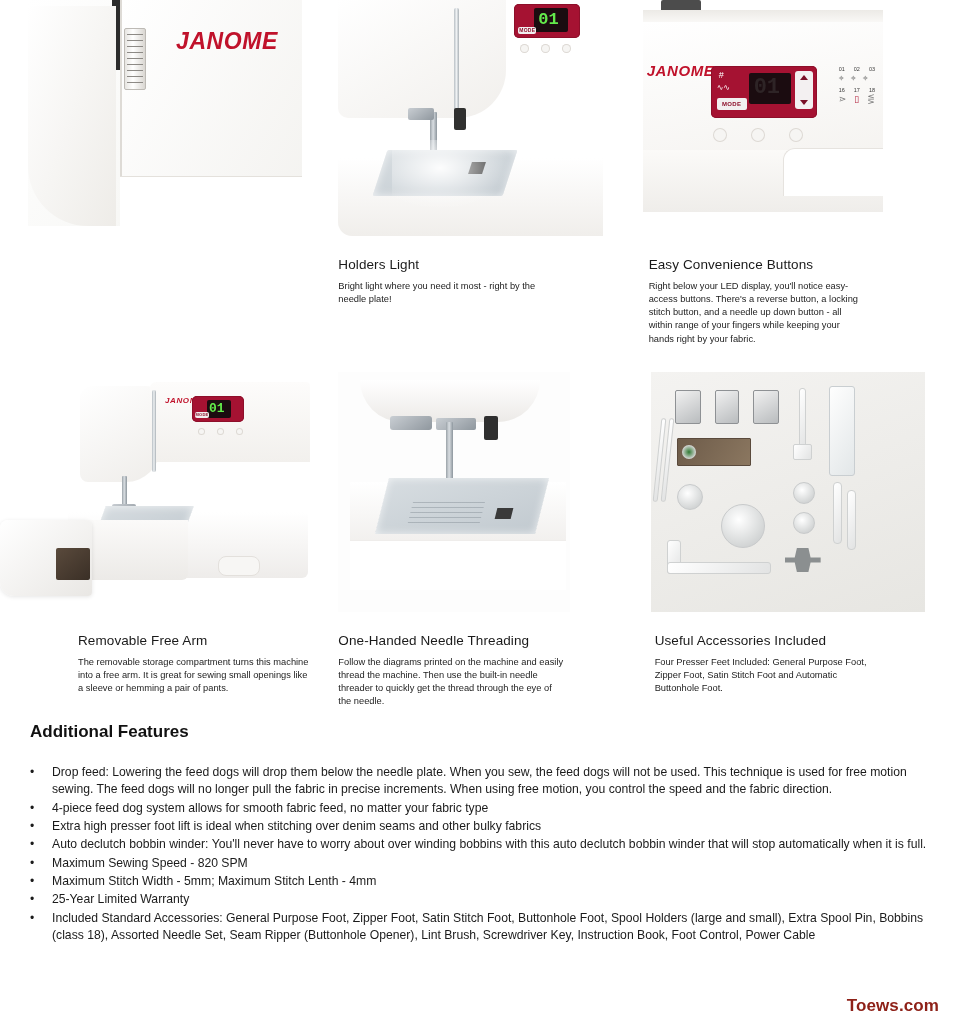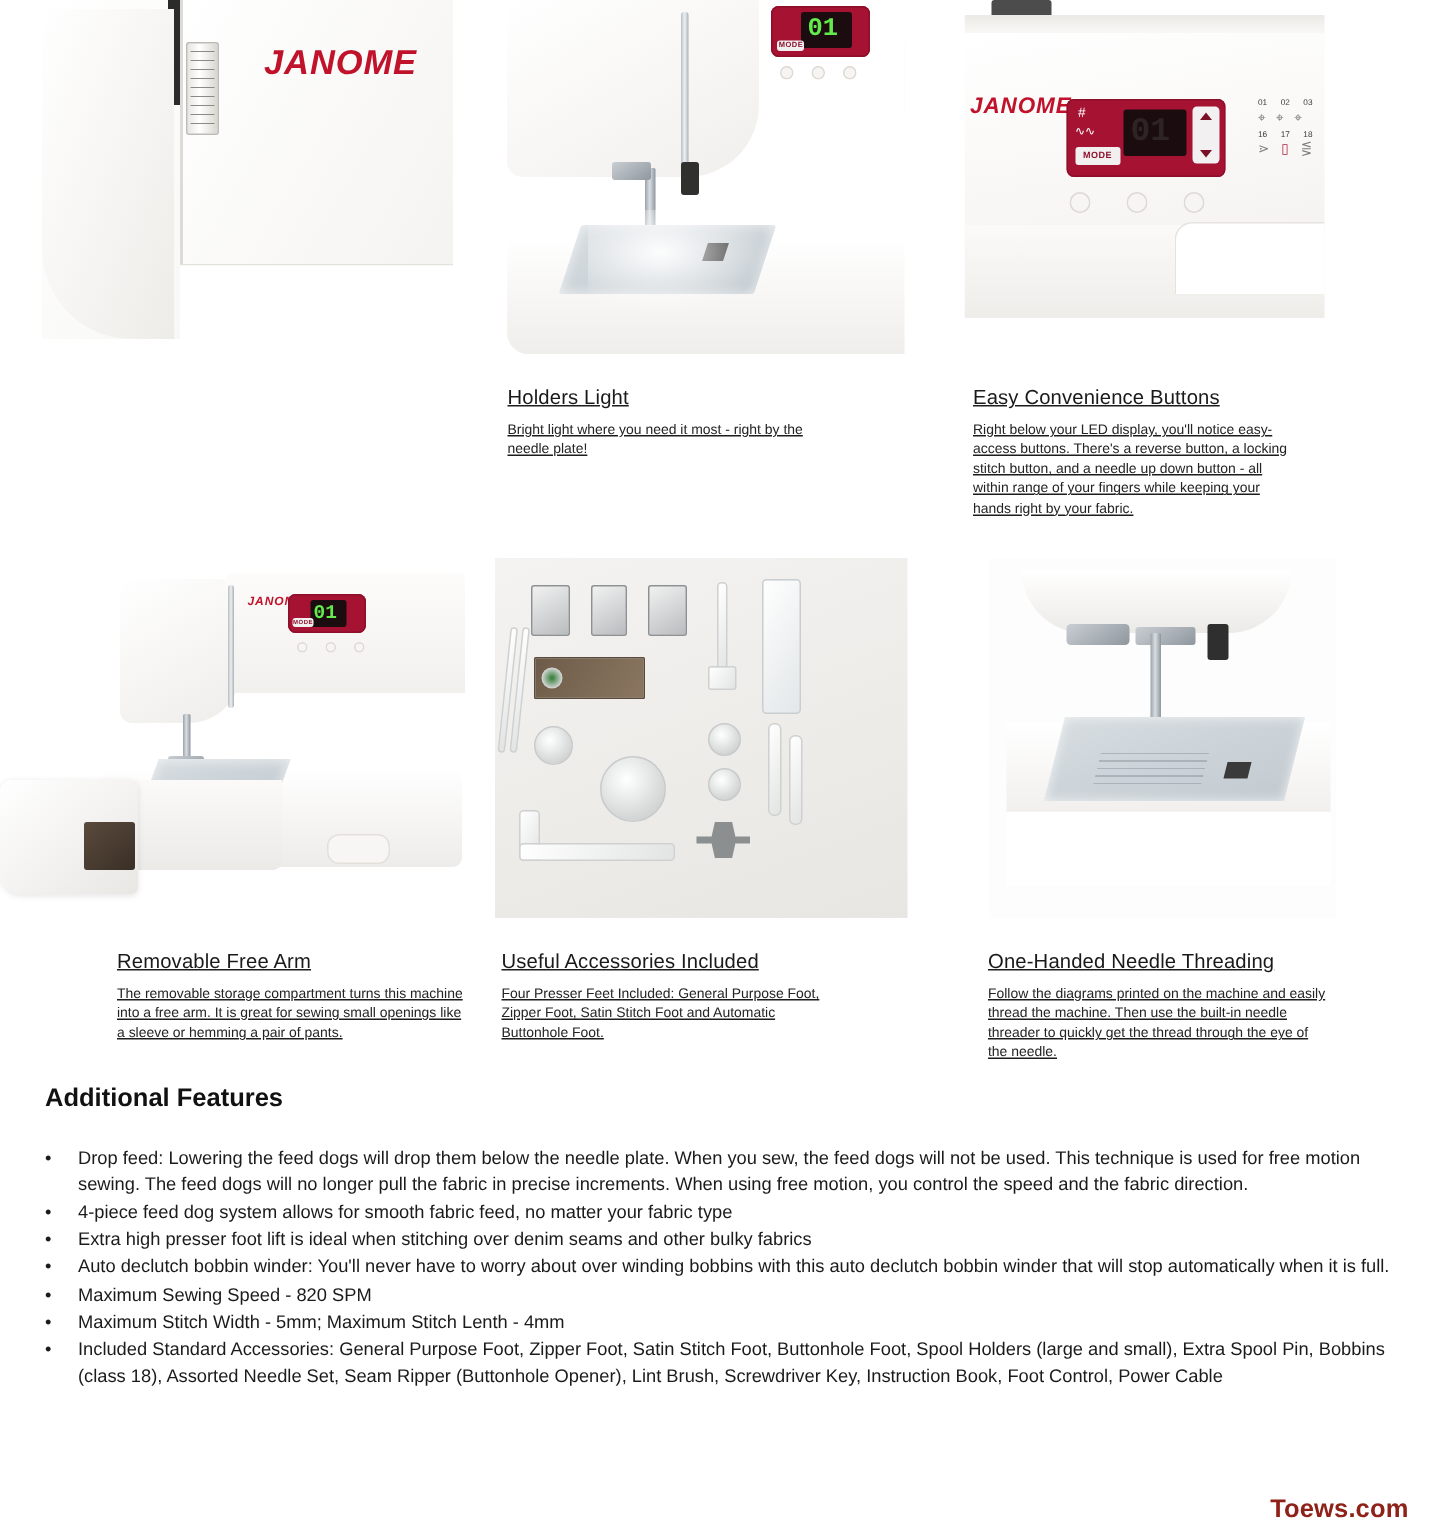--- a/index.html
+++ b/index.html
@@ -14,21 +14,21 @@
     position: relative;
     overflow: hidden;
   }
 
   
   .feature-grid {
     display: grid;
     grid-template-columns: 1fr 1fr 1fr;
     column-gap: 0px;
   }
-  .feature-cell { position: relative; text-decoration: underline; }
+  .feature-cell { position: relative; }
 
   .photo-frame {
     position: relative;
     overflow: hidden;
     background: #ffffff;
   }
 
   .caption-title {
     font-size: 13.5px;
     font-weight: 400;
@@ -367,61 +367,20 @@
                   background:linear-gradient(140deg,#5a4a3c,#3a2f26); border-radius:2px;"></div>
     </div>
 
     <div style="margin:22px 0 0 78px; width:232px;">
       <div class="caption-title">Removable Free Arm</div>
       <div class="caption-body">The removable storage compartment turns this machine into a free arm. It is great for sewing small openings like a sleeve or hemming a pair of pants.</div>
     </div>
   </div>
 
   <div class="feature-cell">
-    <div class="photo-frame" style="height:240px; margin-left:2px; margin-right:22px; position:relative;">
-      <div class="acc-bg" style="left:8px; right:14px;"></div>
-
-      <div class="acc-item foot-shape" style="left:32px; top:18px; width:26px; height:34px;"></div>
-      <div class="acc-item foot-shape" style="left:72px; top:18px; width:24px; height:34px;"></div>
-      <div class="acc-item foot-shape" style="left:110px; top:18px; width:26px; height:34px;"></div>
-
-      <div class="acc-item white-tool" style="left:156px; top:16px; width:7px; height:62px; border-radius:3px;"></div>
-      <div class="acc-item white-tool" style="left:150px; top:72px; width:19px; height:16px; border-radius:2px;"></div>
-
-      <div class="acc-item clear-tool" style="left:186px; top:14px; width:26px; height:90px;"></div>
-
-      <div class="acc-item needle-pack" style="left:34px; top:66px; width:74px; height:28px;">
-        <div style="position:absolute; left:4px; top:6px; width:14px; height:14px; border-radius:50%; background:radial-gradient(circle,#2f7a33,#d8d8d8 70%);"></div>
-      </div>
-
-      <div class="acc-item white-tool" style="left:14px; top:46px; width:5px; height:84px; border-radius:3px; transform:rotate(6deg);"></div>
-      <div class="acc-item white-tool" style="left:22px; top:46px; width:5px; height:84px; border-radius:3px; transform:rotate(6deg);"></div>
-
-      <div class="acc-item bobbin" style="left:34px; top:112px; width:26px; height:26px;"></div>
-      <div class="acc-item bobbin" style="left:78px; top:132px; width:44px; height:44px;"></div>
-      <div class="acc-item bobbin" style="left:150px; top:110px; width:22px; height:22px;"></div>
-      <div class="acc-item bobbin" style="left:150px; top:140px; width:22px; height:22px;"></div>
-
-      <div class="acc-item white-tool" style="left:190px; top:110px; width:9px; height:62px; border-radius:4px;"></div>
-      <div class="acc-item white-tool" style="left:204px; top:118px; width:9px; height:60px; border-radius:4px;"></div>
-
-      <div class="acc-item white-tool" style="left:24px; top:168px; width:14px; height:34px; border-radius:3px;"></div>
-      <div class="acc-item white-tool" style="left:24px; top:190px; width:104px; height:12px; border-radius:3px;"></div>
-
-      <div class="acc-item grey-wrench" style="left:142px; top:176px; width:36px; height:24px;
-                  clip-path:polygon(0 40%,28% 40%,34% 0,66% 0,72% 40%,100% 40%,100% 60%,72% 60%,66% 100%,34% 100%,28% 60%,0 60%);"></div>
-    </div>
-
-    <div style="margin:22px 0 0 14px; width:216px;">
-      <div class="caption-title">Useful Accessories Included</div>
-      <div class="caption-body">Four Presser Feet Included: General Purpose Foot, Zipper Foot, Satin Stitch Foot and Automatic Buttonhole Foot.</div>
-    </div>
-  </div>
-
-  <div class="feature-cell">
     <div class="photo-frame" style="height:240px; margin-left:18px; margin-right:38px; background:#ffffff;">
       <div style="position:absolute; left:0px; top:0px; width:232px; height:240px; background:#fdfdfd;"></div>
 
       <div style="position:absolute; left:22px; top:8px; width:180px; height:42px;
                   background:linear-gradient(180deg,#ffffff,#eceae7); border-radius:0 0 60px 60px;"></div>
 
       <div class="metal-chunk" style="left:52px; top:44px; width:42px; height:14px; border-radius:3px;"></div>
       <div class="metal-chunk" style="left:98px; top:46px; width:40px; height:12px;"></div>
       <div style="position:absolute; left:146px; top:44px; width:14px; height:24px; background:#2f2f2f; border-radius:2px;"></div>
       <div class="presser-bar" style="left:108px; top:50px; width:7px; height:76px;"></div>
@@ -434,29 +393,71 @@
                   background:repeating-linear-gradient(180deg, rgba(130,140,148,.45) 0 1px, transparent 1px 5px); transform:skewX(-14deg);"></div>
       <div style="position:absolute; left:158px; top:136px; width:16px; height:11px; background:#3a3a3a; transform:skewX(-14deg);"></div>
       <div style="position:absolute; left:12px; top:168px; width:216px; height:50px; background:#ffffff; border-top:1px solid #efedeb;"></div>
     </div>
 
     <div style="margin:22px 0 0 18px; width:225px;">
       <div class="caption-title">One-Handed Needle Threading</div>
       <div class="caption-body">Follow the diagrams printed on the machine and easily thread the machine. Then use the built-in needle threader to quickly get the thread through the eye of the needle.</div>
     </div>
   </div>
+
+  <div class="feature-cell">
+    <div class="photo-frame" style="height:240px; margin-left:2px; margin-right:22px; position:relative;">
+      <div class="acc-bg" style="left:8px; right:14px;"></div>
+
+      <div class="acc-item foot-shape" style="left:32px; top:18px; width:26px; height:34px;"></div>
+      <div class="acc-item foot-shape" style="left:72px; top:18px; width:24px; height:34px;"></div>
+      <div class="acc-item foot-shape" style="left:110px; top:18px; width:26px; height:34px;"></div>
+
+      <div class="acc-item white-tool" style="left:156px; top:16px; width:7px; height:62px; border-radius:3px;"></div>
+      <div class="acc-item white-tool" style="left:150px; top:72px; width:19px; height:16px; border-radius:2px;"></div>
+
+      <div class="acc-item clear-tool" style="left:186px; top:14px; width:26px; height:90px;"></div>
+
+      <div class="acc-item needle-pack" style="left:34px; top:66px; width:74px; height:28px;">
+        <div style="position:absolute; left:4px; top:6px; width:14px; height:14px; border-radius:50%; background:radial-gradient(circle,#2f7a33,#d8d8d8 70%);"></div>
+      </div>
+
+      <div class="acc-item white-tool" style="left:14px; top:46px; width:5px; height:84px; border-radius:3px; transform:rotate(6deg);"></div>
+      <div class="acc-item white-tool" style="left:22px; top:46px; width:5px; height:84px; border-radius:3px; transform:rotate(6deg);"></div>
+
+      <div class="acc-item bobbin" style="left:34px; top:112px; width:26px; height:26px;"></div>
+      <div class="acc-item bobbin" style="left:78px; top:132px; width:44px; height:44px;"></div>
+      <div class="acc-item bobbin" style="left:150px; top:110px; width:22px; height:22px;"></div>
+      <div class="acc-item bobbin" style="left:150px; top:140px; width:22px; height:22px;"></div>
+
+      <div class="acc-item white-tool" style="left:190px; top:110px; width:9px; height:62px; border-radius:4px;"></div>
+      <div class="acc-item white-tool" style="left:204px; top:118px; width:9px; height:60px; border-radius:4px;"></div>
+
+      <div class="acc-item white-tool" style="left:24px; top:168px; width:14px; height:34px; border-radius:3px;"></div>
+      <div class="acc-item white-tool" style="left:24px; top:190px; width:104px; height:12px; border-radius:3px;"></div>
+
+      <div class="acc-item grey-wrench" style="left:142px; top:176px; width:36px; height:24px;
+                  clip-path:polygon(0 40%,28% 40%,34% 0,66% 0,72% 40%,100% 40%,100% 60%,72% 60%,66% 100%,34% 100%,28% 60%,0 60%);"></div>
+    </div>
+
+    <div style="margin:22px 0 0 14px; width:216px;">
+      <div class="caption-title">Useful Accessories Included</div>
+      <div class="caption-body">Four Presser Feet Included: General Purpose Foot, Zipper Foot, Satin Stitch Foot and Automatic Buttonhole Foot.</div>
+    </div>
+  </div>
 </div>
 
 <div style="position:absolute; left:0; top:722px; width:961px; padding:0 22px 0 30px;">
   <h2 class="additional-title">Additional Features</h2>
 
   <ul class="bullets" style="margin-top:22px;">
     <li><span class="b">•</span><span>Drop feed: Lowering the feed dogs will drop them below the needle plate. When you sew, the feed dogs will not be used. This technique is used for free motion sewing. The feed dogs will no longer pull the fabric in precise increments. When using free motion, you control the speed and the fabric direction.</span></li>
     <li><span class="b">•</span><span>4-piece feed dog system allows for smooth fabric feed, no matter your fabric type</span></li>
     <li><span class="b">•</span><span>Extra high presser foot lift is ideal when stitching over denim seams and other bulky fabrics</span></li>
     <li><span class="b">•</span><span>Auto declutch bobbin winder: You'll never have to worry about over winding bobbins with this auto declutch bobbin winder that will stop automatically when it is full.</span></li>
     <li><span class="b">•</span><span>Maximum Sewing Speed - 820 SPM</span></li>
     <li><span class="b">•</span><span>Maximum Stitch Width - 5mm; Maximum Stitch Lenth - 4mm</span></li>
+    <li><span class="b">•</span><span>25-Year Limited Warranty</span></li>
     <li><span class="b">•</span><span>Included Standard Accessories: General Purpose Foot, Zipper Foot, Satin Stitch Foot, Buttonhole Foot, Spool Holders (large and small), Extra Spool Pin, Bobbins (class 18), Assorted Needle Set, Seam Ripper (Buttonhole Opener), Lint Brush, Screwdriver Key, Instruction Book, Foot Control, Power Cable</span></li>
   </ul>
 </div>
 
 <div class="footer-logo">Toews.com</div>
 
 </body></html>

